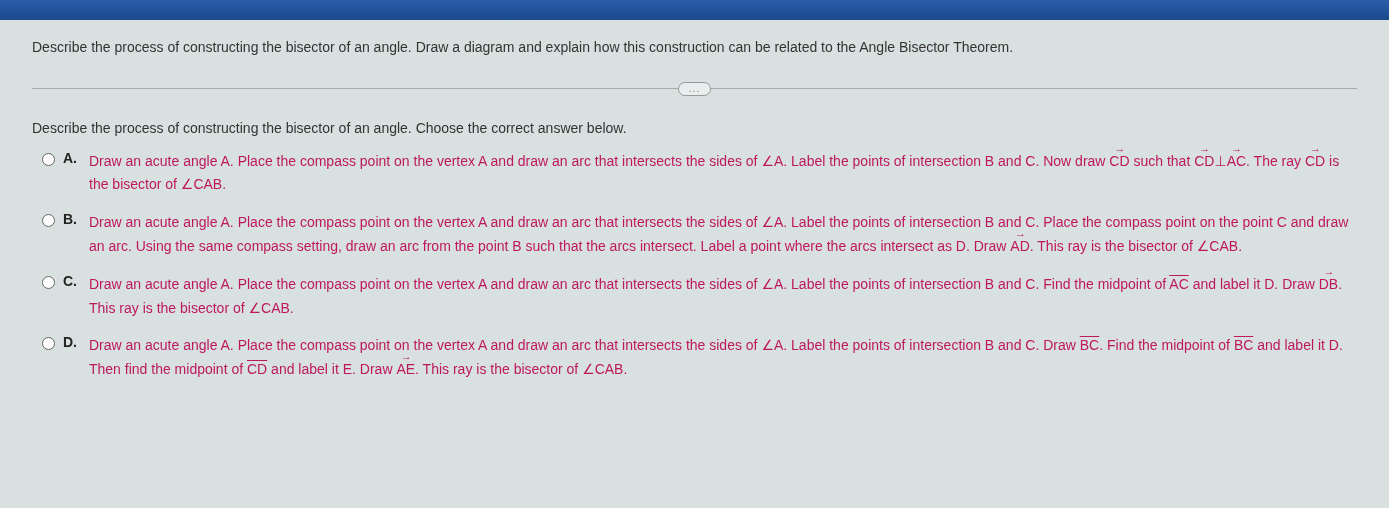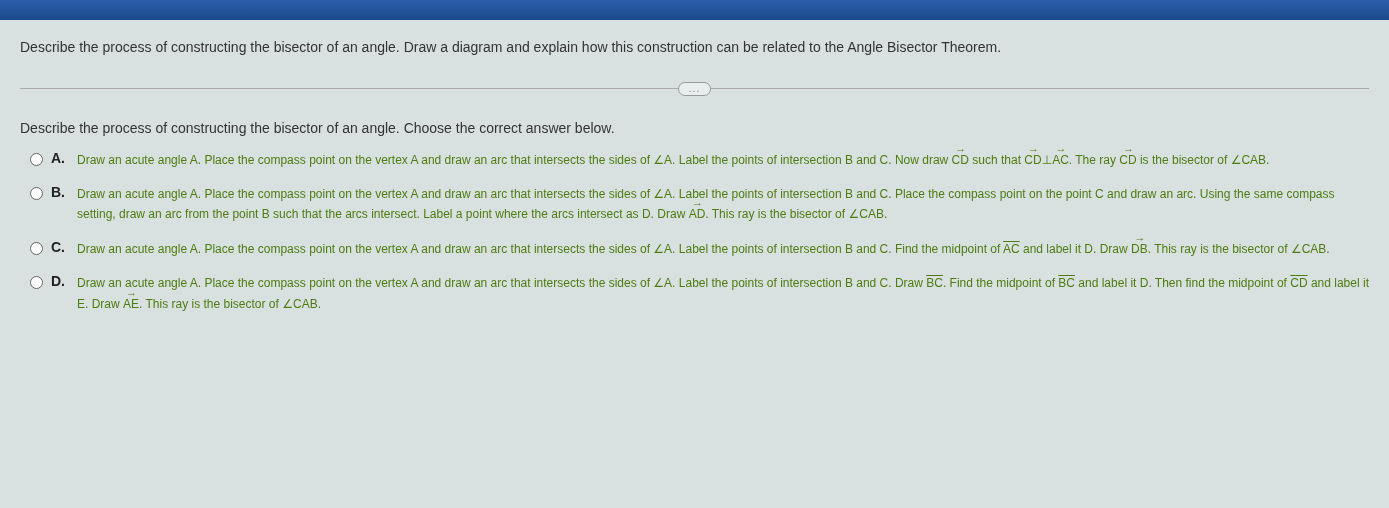--- a/index.html
+++ b/index.html
@@ -9,21 +9,21 @@
       width: 1389px;
       height: 508px;
       overflow: hidden;
     }
     .header-bar {
       height: 20px;
       background: linear-gradient(to bottom, #2a5caa, #1a4a8a);
       width: 100%;
     }
     .content {
-      padding: 18px 20px;
+      padding: 18px 32px;
     }
     .question-prompt {
       font-size: 14px;
       color: #333;
       margin-bottom: 24px;
       line-height: 1.4;
     }
     .divider-container {
       position: relative;
       margin-bottom: 24px;
@@ -71,22 +71,22 @@
       cursor: pointer;
     }
     .option-letter {
       font-weight: bold;
       font-size: 14px;
       color: #222;
       margin-right: 8px;
       min-width: 18px;
     }
     .option-text {
-      font-size: 12px;
-      color: #4d7c0f;
+      font-size: 14px;
+      color: #be185d;
       line-height: 1.7;
       flex: 1;
     }
     .angle { font-family: inherit; }
     .ray {
       position: relative;
       display: inline-block;
     }
     .ray::before {
       content: "→";

